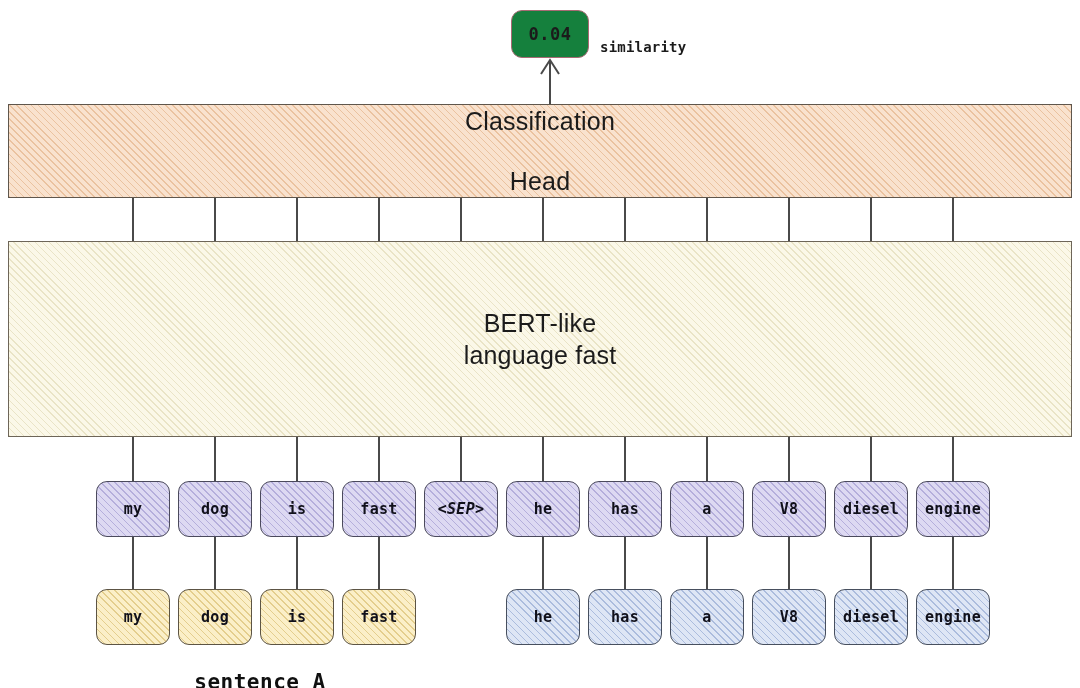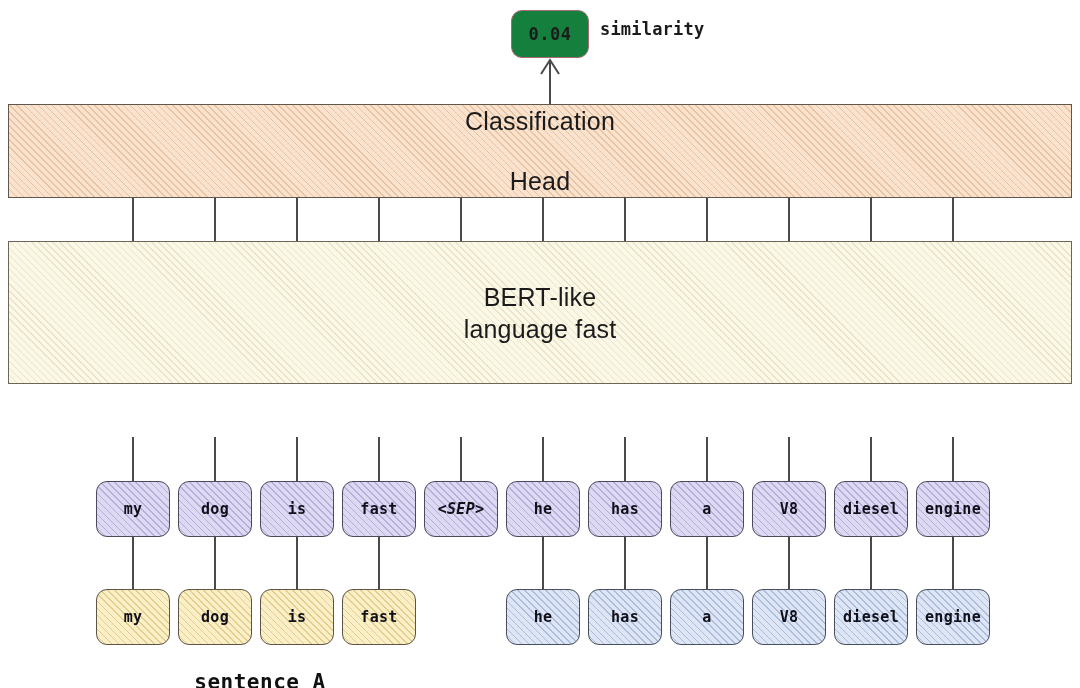--- a/index.html
+++ b/index.html
@@ -69,23 +69,23 @@
     background: #15803d;
     font-family: "DejaVu Sans Mono", monospace;
     font-size: 17px;
     font-weight: bold;
     color: #1b1b1b;
     letter-spacing: 0.5px;
   }
   .score-label {
     position: absolute;
     left: 600px;
-    top: 19px;
-    font-family: "DejaVu Sans Mono", monospace;
-    font-size: 17px;
+    top: 39px;
+    font-family: "DejaVu Sans Mono", monospace;
+    font-size: 14px;
     font-weight: bold;
     color: #1b1b1b;
     white-space: nowrap;
     letter-spacing: 0.2px;
   }
 
   
   .token {
     width: 74px;
     height: 56px;
@@ -168,21 +168,21 @@
   <svg class="arrow-svg" viewBox="0 0 40 48" xmlns="http://www.w3.org/2000/svg">
     <line x1="20" y1="48" x2="20" y2="5" stroke="#4a4a4a" stroke-width="2"></line>
     <polyline points="11,17 20,3 29,17" fill="none" stroke="#4a4a4a" stroke-width="2"></polyline>
   </svg>
 
   <div class="box bigblock head-block" style="left:8px; top:104px; width:1064px; height:94px; flex-direction:column;gap:28px;">
     <span>Classification</span>
     <span>Head</span>
   </div>
 
-  <div class="box bigblock bert-block" style="left:8px; top:241px; width:1064px; height:143px; flex-direction:column;">
+  <div class="box bigblock bert-block" style="left:8px; top:241px; width:1064px; height:196px; flex-direction:column;">
     <span>BERT-like</span>
     <span>language fast</span>
   </div>
 
   <div id="wires">
       <div class="vline" style="left: 132.15px; top: 198px; height: 43px;"></div>
       <div class="vline" style="left: 132.15px; top: 437px; height: 44px;"></div>
       <div class="vline" style="left: 214.15px; top: 198px; height: 43px;"></div>
       <div class="vline" style="left: 214.15px; top: 437px; height: 44px;"></div>
       <div class="vline" style="left: 296.15px; top: 198px; height: 43px;"></div>

